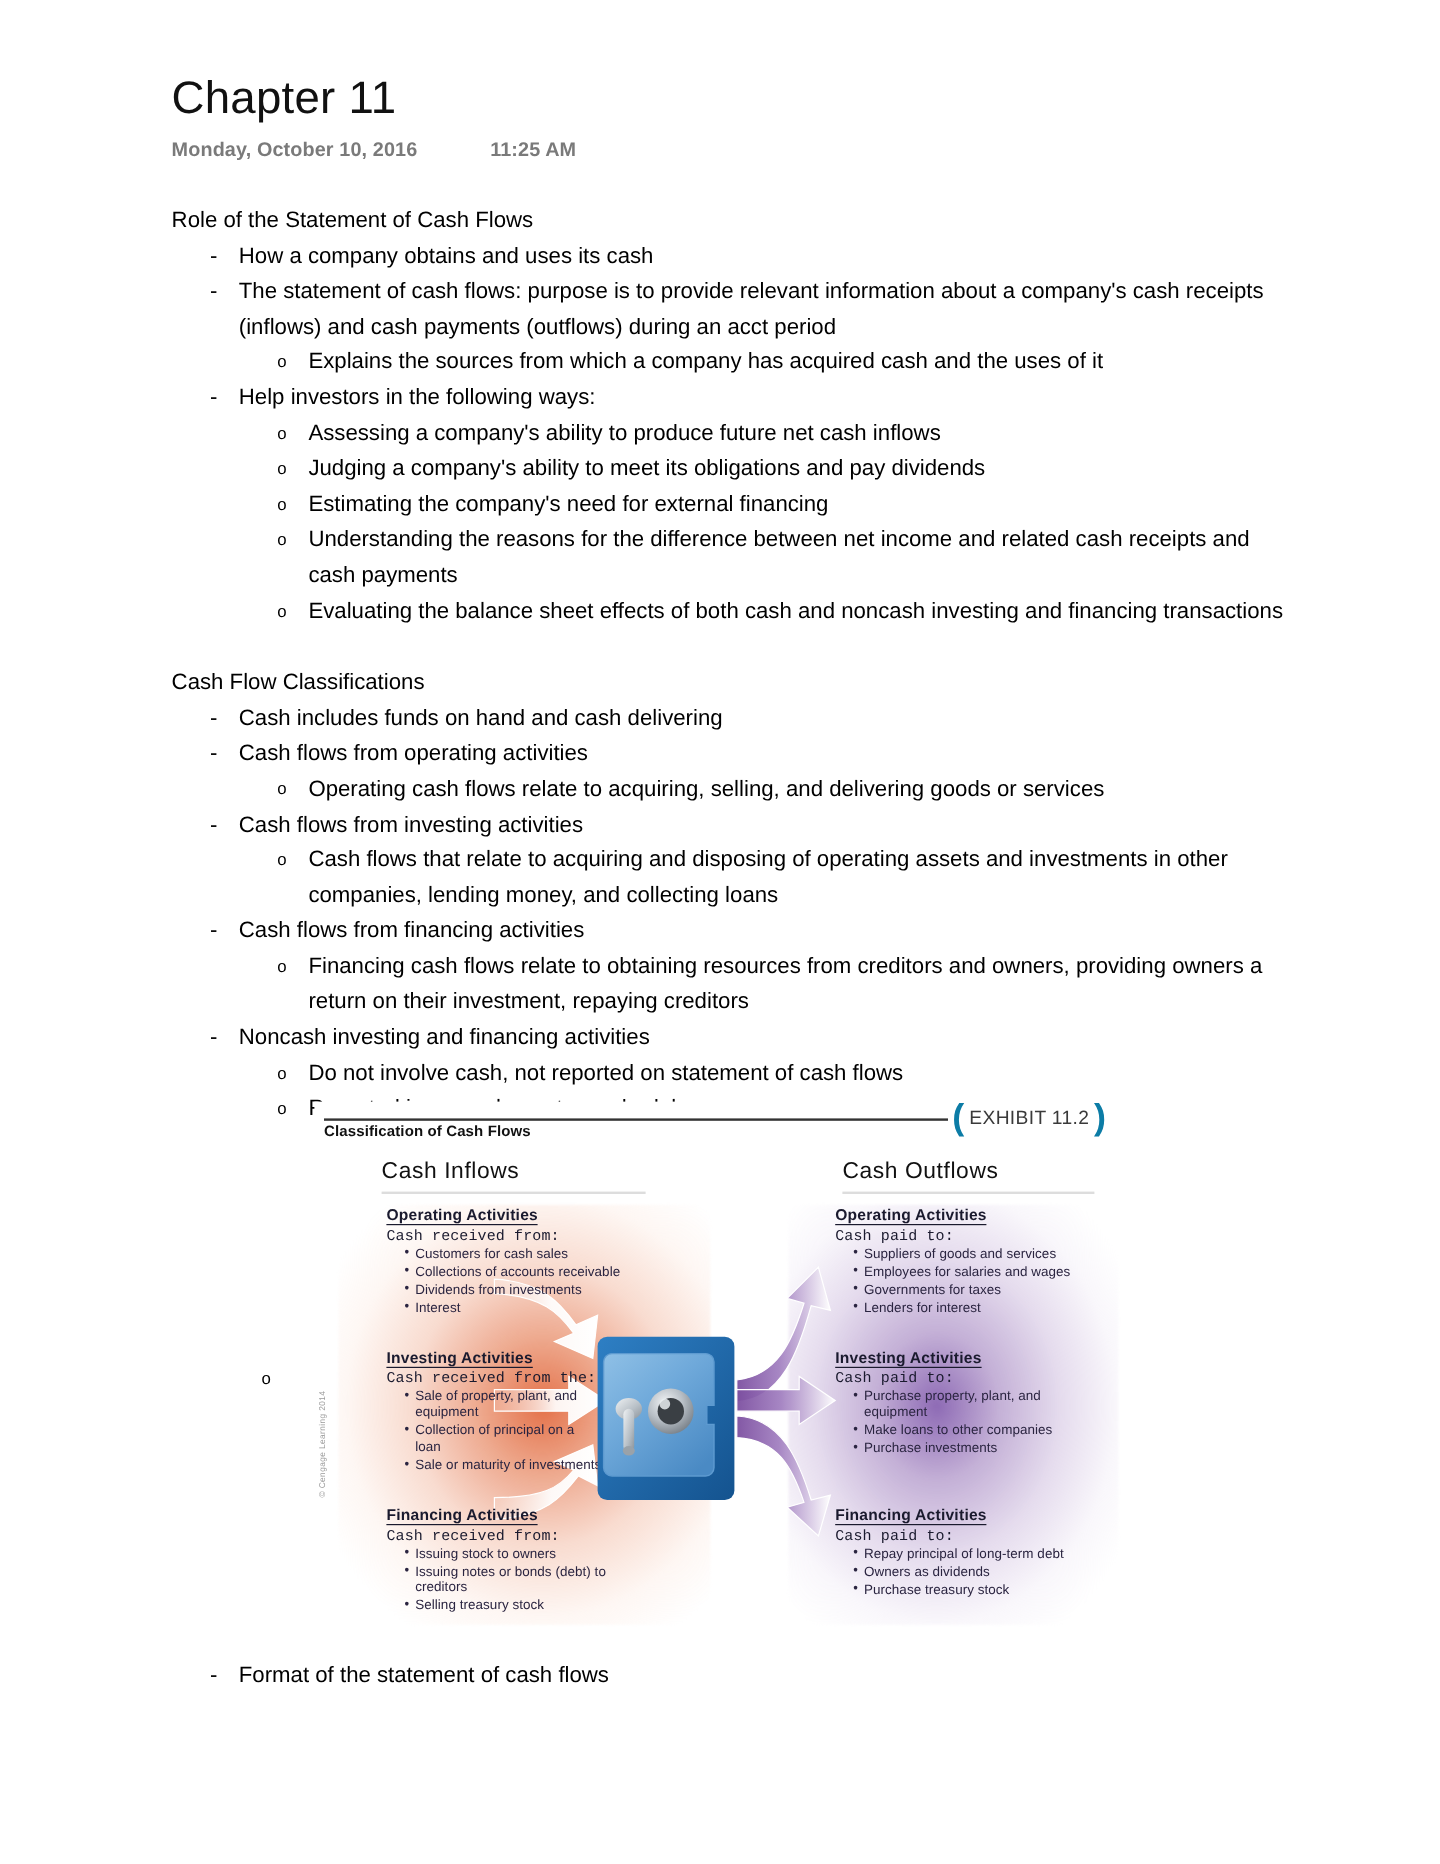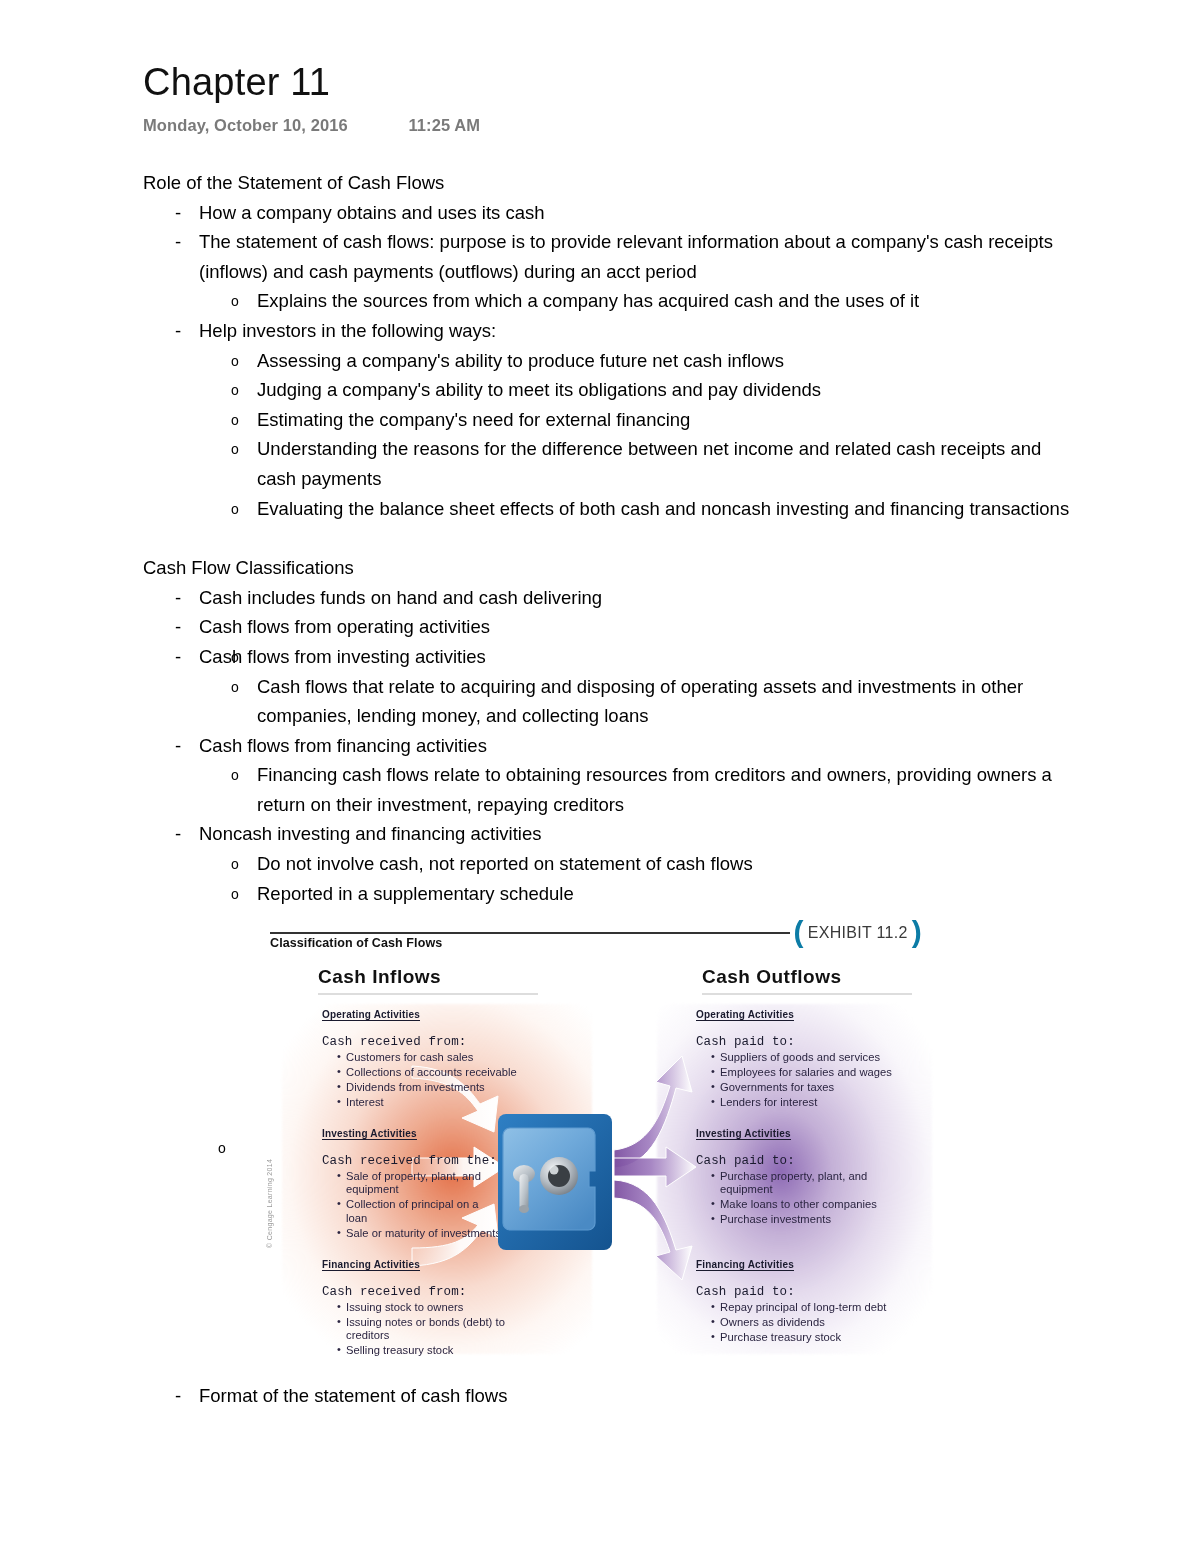--- a/index.html
+++ b/index.html
@@ -142,21 +142,21 @@
     left: 8px;
     top: 18px;
     font-size: 12.5px;
     font-weight: 700;
     color: #111;
     letter-spacing: 0.1px;
   }
   .exh-colhead {
     position: absolute;
     font-size: 19px;
-    font-weight: 700;
+    font-weight: 400;
     color: #111;
     letter-spacing: 0.5px;
     padding-bottom: 5px;
   }
   .exh-colhead.left  { left: 56px;  top: 48px; width: 220px; border-bottom: 2px solid #ddd; }
   .exh-colhead.right { left: 440px; top: 48px; width: 210px; border-bottom: 2px solid #ddd; }
 
   .glow-left {
     position: absolute;
     left: 20px;
@@ -174,22 +174,22 @@
     height: 350px;
     background: radial-gradient(ellipse at 45% 48%, #8e6bb5 0%, rgba(160,128,190,0.62) 24%, rgba(203,184,220,0.5) 48%, rgba(236,229,243,0.3) 70%, rgba(255,255,255,0) 86%);
     filter: blur(1px);
   }
 
   .blk {
     position: absolute;
     z-index: 5;
   }
   .blk h4 {
-    margin: 0 0 13px 0;
-    font-size: 10px;
+    margin: 0 0 0 0;
+    font-size: 13px;
     font-weight: 700;
     color: #1a1a2e;
     border-bottom: 1.3px solid #1a1a2e;
     display: inline-block;
     letter-spacing: 0.2px;
   }
   .blk .lead {
     margin: 1px 0 2px 0;
     font-size: 12.5px;
     color: #1a1a2e;
@@ -282,21 +282,21 @@
       <div class="lvl1"><span class="bullet">-</span><span>Help investors in the following ways:</span></div>
       <div class="lvl2"><span class="bullet">o</span><span>Assessing a company's ability to produce future net cash inflows</span></div>
       <div class="lvl2"><span class="bullet">o</span><span>Judging a company's ability to meet its obligations and pay dividends</span></div>
       <div class="lvl2"><span class="bullet">o</span><span>Estimating the company's need for external financing</span></div>
       <div class="lvl2"><span class="bullet">o</span><span>Understanding the reasons for the difference between net income and related cash receipts and cash payments</span></div>
       <div class="lvl2"><span class="bullet">o</span><span>Evaluating the balance sheet effects of both cash and noncash investing and financing transactions</span></div>
       <div class="spacer-lg"></div>
       <div class="sec-head">Cash Flow Classifications</div>
       <div class="lvl1"><span class="bullet">-</span><span>Cash includes funds on hand and cash delivering</span></div>
       <div class="lvl1"><span class="bullet">-</span><span>Cash flows from operating activities</span></div>
-      <div class="lvl2"><span class="bullet">o</span></div>
+      <div class="lvl2"><span class="bullet">o</span><span>Operating cash flows relate to acquiring, selling, and delivering goods or services</span></div>
       <div class="lvl1"><span class="bullet">-</span><span>Cash flows from investing activities</span></div>
       <div class="lvl2"><span class="bullet">o</span><span>Cash flows that relate to acquiring and disposing of operating assets and investments in other companies, lending money, and collecting loans</span></div>
       <div class="lvl1"><span class="bullet">-</span><span>Cash flows from financing activities</span></div>
       <div class="lvl2"><span class="bullet">o</span><span>Financing cash flows relate to obtaining resources from creditors and owners, providing owners a return on their investment, repaying creditors</span></div>
       <div class="lvl1"><span class="bullet">-</span><span>Noncash investing and financing activities</span></div>
       <div class="lvl2"><span class="bullet">o</span><span>Do not involve cash, not reported on statement of cash flows</span></div>
       <div class="lvl2"><span class="bullet">o</span><span>Reported in a supplementary schedule</span></div>
     </div>
 
   <div class="figure-bullet" style="top:1140px;left:218px;">o</div>

